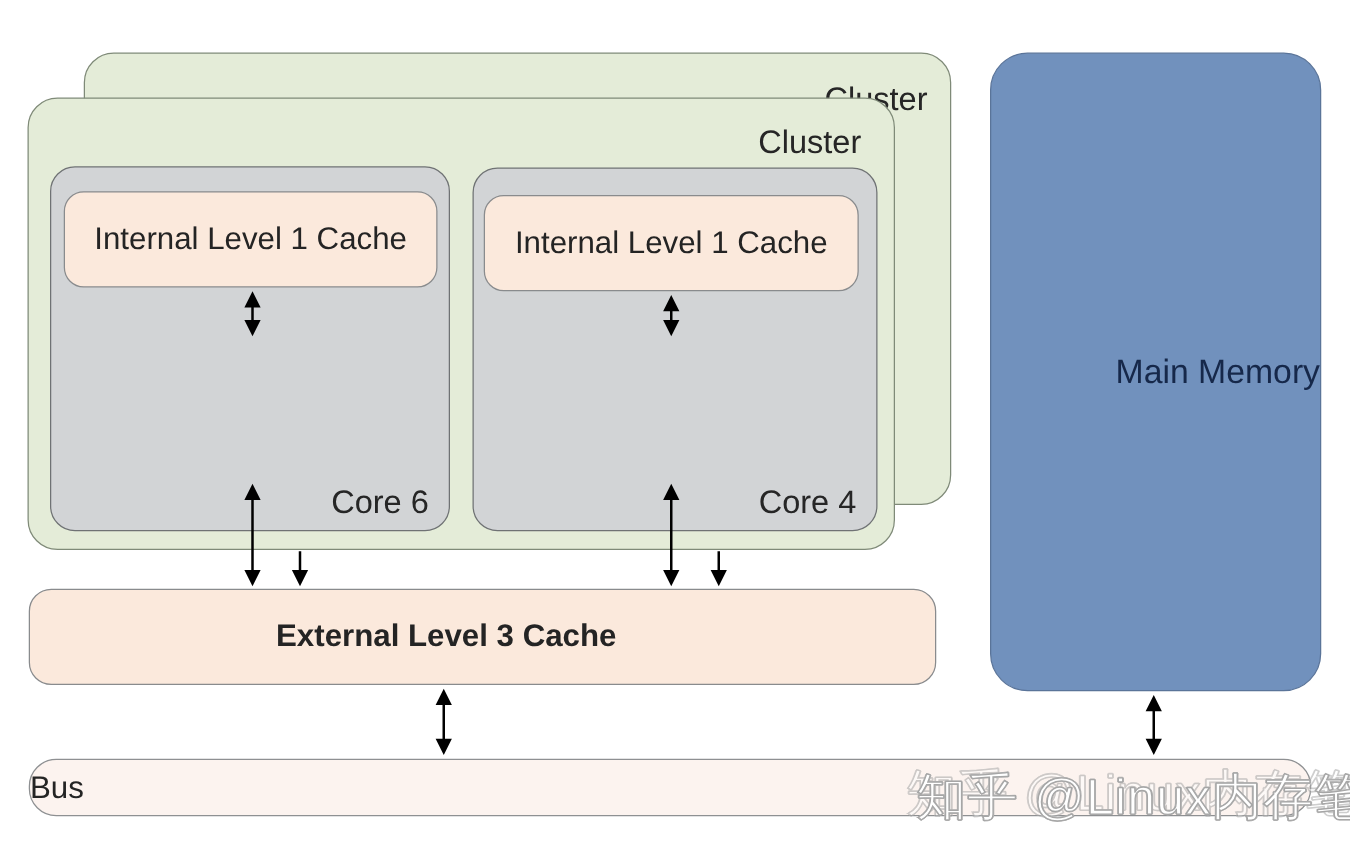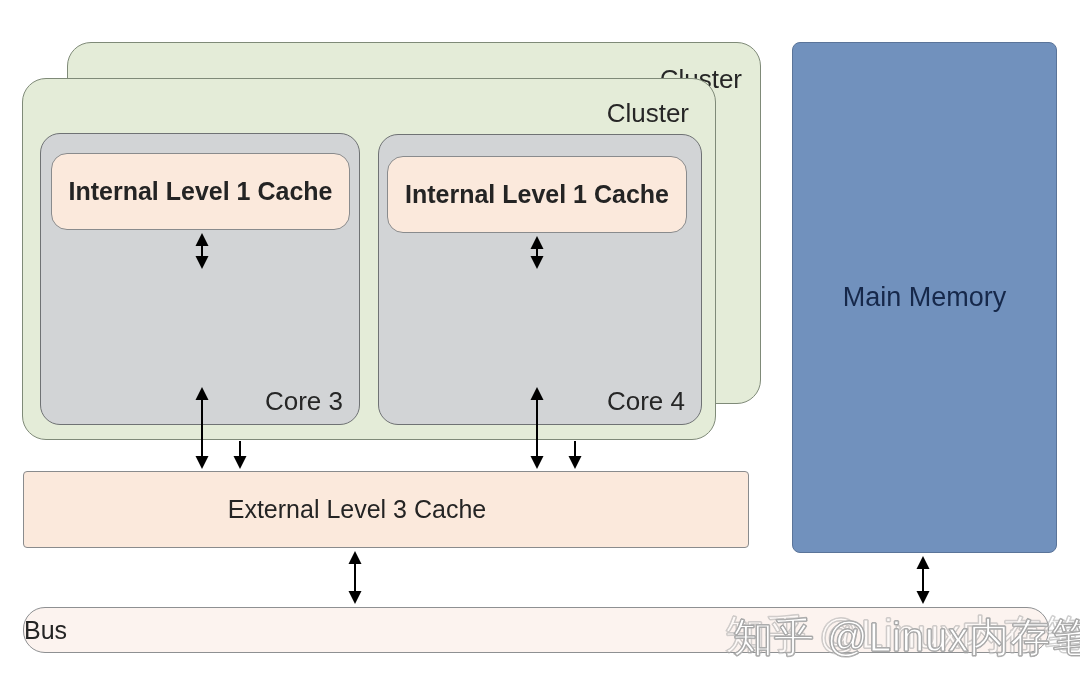--- a/index.html
+++ b/index.html
@@ -11,31 +11,31 @@
 
   .cluster{background:#e4ecd8;border:1.6px solid #7f8a78;border-radius:24px;}
   .cluster-label{position:absolute;top:19px;right:26px;font-size:26px;color:#262626;}
   .cluster.back .cluster-label{top:21px;right:18px;}
 
   .core{background:#d2d4d6;border:1.6px solid #6f7274;border-radius:20px;}
   .core-label{position:absolute;bottom:7px;right:16px;font-size:26px;color:#262626;}
 
   .cache{background:#fbe9dc;border:1.6px solid #898b8d;display:flex;align-items:center;justify-content:center;}
   .cache span{font-size:25px;color:#242424;}
-  .l1{border-radius:16px;font-weight:bold;}
+  .l1{border-radius:16px;}
   .l2{border-radius:18px;}
-  .l3{border-radius:4px;}
+  .l3{border-radius:18px;font-weight:bold;}
   .l3 span{padding-right:58px;}
 
   .bus{background:#fcf3ef;border:1.6px solid #8e9092;border-radius:22px;
        display:flex;align-items:center;justify-content:flex-start;}
   .bus span{font-size:25px;color:#242424;}
 
-  .memory{background:#7191bd;border:1.6px solid #5a7499;border-radius:8px;
-          display:flex;align-items:center;justify-content:center;}
+  .memory{background:#7191bd;border:1.6px solid #5a7499;border-radius:30px;
+          display:flex;align-items:center;justify-content:flex-end;}
   .memory span{font-size:27px;color:#16284a;}
 
   svg.arrows{position:absolute;left:0;top:0;width:1080px;height:680px;pointer-events:none;}
 
   .watermark{position:absolute;left:733px;top:608px;width:330px;height:46px;
              font-size:40px;letter-spacing:1px;white-space:nowrap;}
   .watermark .wm{position:absolute;left:0;top:2px;color:#ffffff;
       -webkit-text-stroke:1px #a6a6a6;
       text-shadow:-1px 0 0 #b5b5b5,1px 0 0 #b5b5b5,0 -1px 0 #b5b5b5,0 1px 0 #b5b5b5;}
   .watermark .wm.ghost{transform:translate(-8px,-3px);opacity:.55;}
@@ -47,21 +47,21 @@
 
   <div class="node cluster back" style="left:67px;top:42px;width:694px;height:362px;">
     <span class="cluster-label">Cluster</span>
   </div>
 
   <div class="node cluster front" style="left:22px;top:78px;width:694px;height:362px;">
     <span class="cluster-label">Cluster</span>
   </div>
 
   <div class="node core" style="left:40px;top:133px;width:320px;height:292px;">
-    <span class="core-label">Core 3</span>
+    <span class="core-label">Core 6</span>
   </div>
   <div class="node core" style="left:378px;top:134px;width:324px;height:291px;">
     <span class="core-label">Core 4</span>
   </div>
 
   <div class="node cache l1" style="left:51px;top:153px;width:299px;height:77px;">
     <span>Internal Level 1 Cache</span>
   </div>
   <div class="node cache l1" style="left:387px;top:156px;width:300px;height:77px;">
     <span>Internal Level 1 Cache</span>

